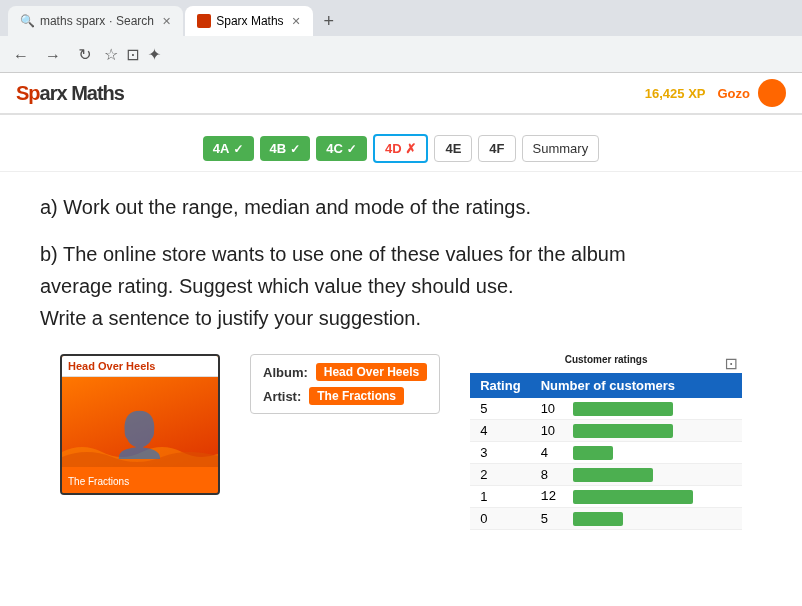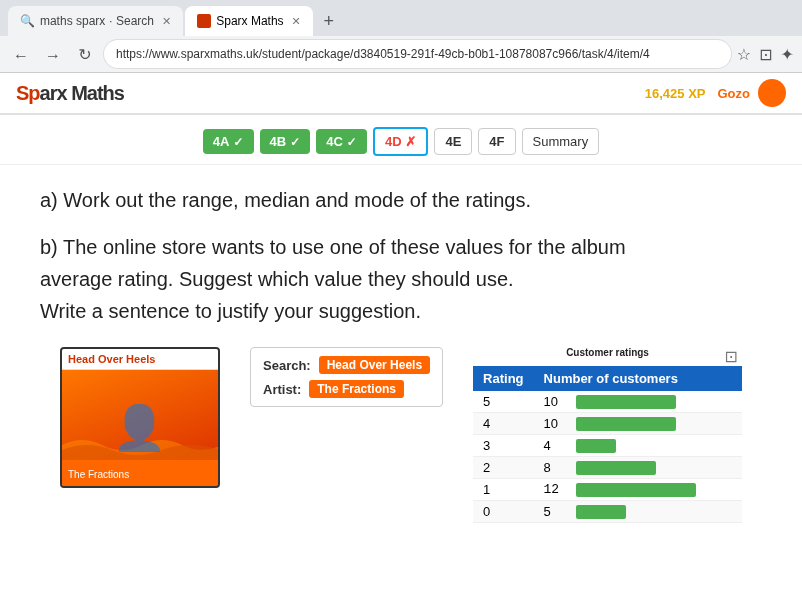--- a/index.html
+++ b/index.html
@@ -106,21 +106,21 @@
       font-size: 13px;
       font-weight: bold;
       color: #e8a800;
     }
 
     
     .task-nav {
       display: flex;
       align-items: center;
       justify-content: center;
-      padding: 12px 0 8px;
+      padding: 19px 0 8px;
       gap: 6px;
       border-bottom: 1px solid #eee;
     }
     .task-btn {
       display: flex;
       align-items: center;
       gap: 4px;
       padding: 5px 10px;
       border-radius: 4px;
       font-size: 13px;
@@ -307,21 +307,20 @@
       <span class="tab-close">✕</span>
     </div>
     <div class="new-tab-btn">
       <span>+</span>
     </div>
   </div>
   <div class="address-bar-row">
     <div class="nav-btn">←</div>
     <div class="nav-btn">→</div>
     <div class="nav-btn">↻</div>
-    <input class="address-input" type="text" value="https://www.sparxmaths.uk/student/package/d3840519-291f-49cb-b0b1-10878087c966/task/4/item/4" style="">
     <div class="address-icons">
       <span class="addr-icon">☆</span>
       <span class="addr-icon">⊡</span>
       <span class="addr-icon">✦</span>
     </div>
   </div>
 </div>
 
 <div class="sparx-header">
   <div class="sparx-logo">
@@ -385,21 +384,21 @@
 
         <span style="font-size:44px; position:relative; z-index:1; color:rgba(255,255,255,0.6);">👤</span>
       </div>
       <div style="padding:4px 6px; background:#ff6600;">
         <span style="font-size:10px; color:#fff;">The Fractions</span>
       </div>
     </div>
 
     <div class="album-info">
       <div class="album-info-row">
-        <span class="info-label">Search:</span>
+        <span class="info-label">Album:</span>
         <span class="info-value">Head Over Heels</span>
       </div>
       <div class="album-info-row">
         <span class="info-label">Artist:</span>
         <span class="info-value">The Fractions</span>
       </div>
     </div>
 
     <div class="ratings-section">
       <div class="ratings-container">

